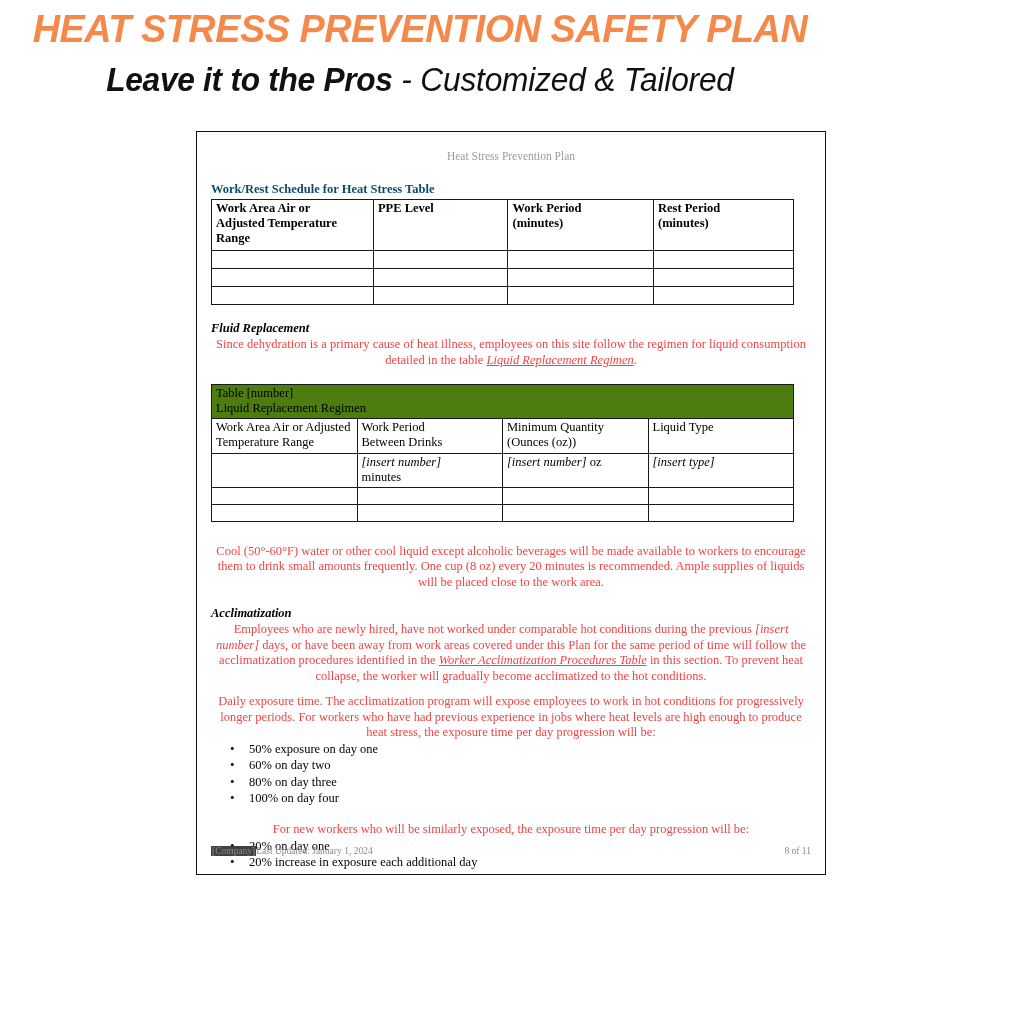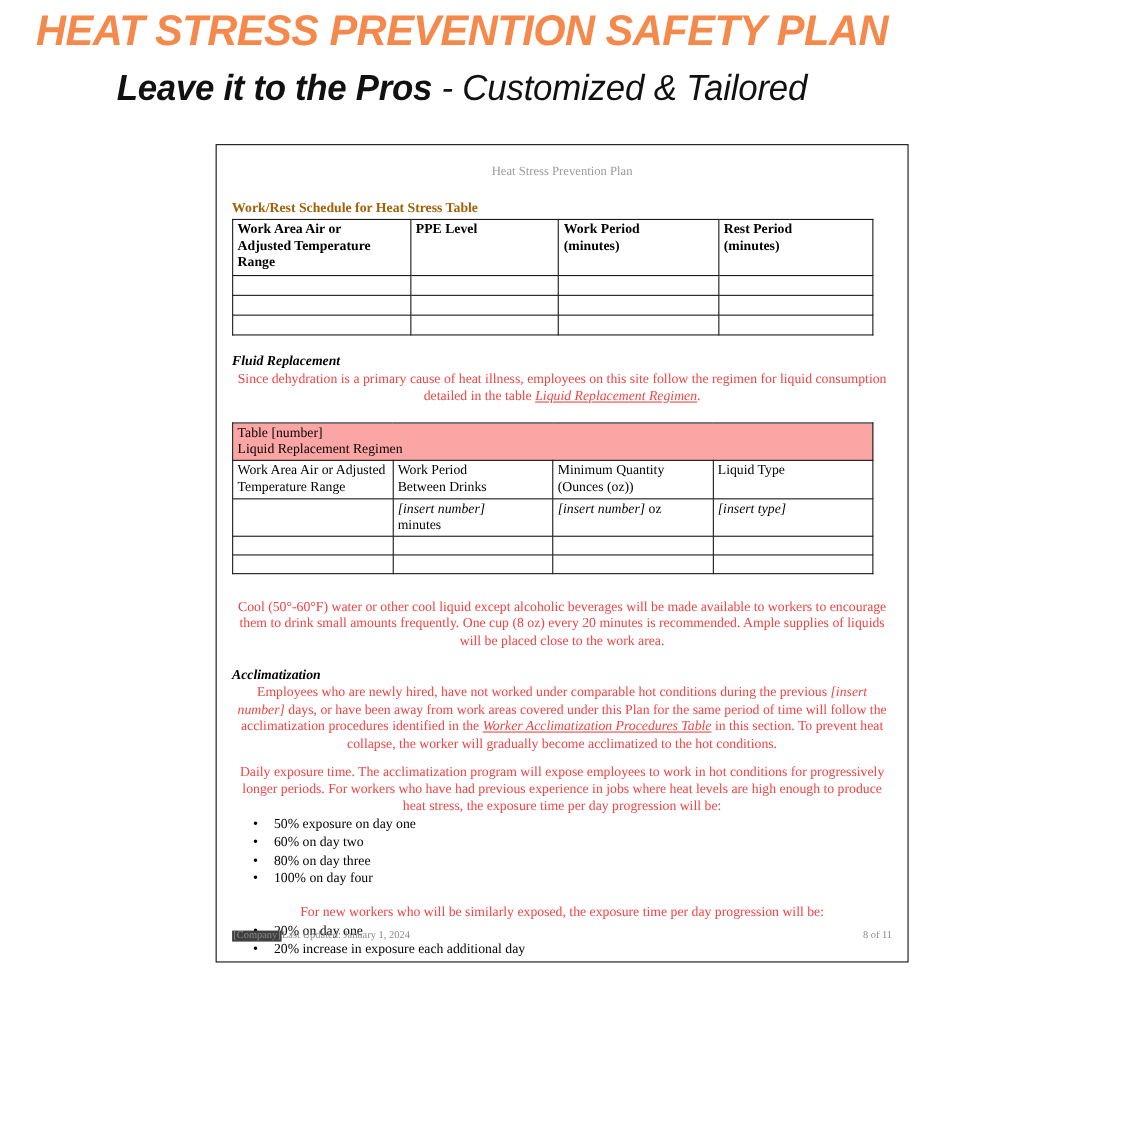--- a/index.html
+++ b/index.html
@@ -70,21 +70,21 @@
     text-align: center;
     color: #9b9b9b;
     font-size: 11.5px;
     margin-top: 6px;
     margin-bottom: 20px;
   }
 
   .sect-title {
     font-weight: bold;
     font-size: 12.5px;
-    color: #a16207;
+    color: #0c4a6e;
     margin: 0 0 2px 0;
   }
   .sect-title-i {
     font-weight: bold;
     font-style: italic;
     font-size: 12.5px;
     color: #000;
     margin: 0 0 1px 0;
   }
 
@@ -120,21 +120,21 @@
     line-height: 1.21;
     color: #000;
   }
   .tbl1 td.head {
     font-weight: bold;
     height: 47px;
   }
   .tbl1 td.empty { height: 14px; }
 
   .tbl2 td.caption {
-    background: #fca5a5;
+    background: #4d7c0f;
     height: 30px;
   }
   .tbl2 td.head { height: 28px; }
   .tbl2 td.filled { height: 29px; }
   .tbl2 td.empty { height: 13px; }
 
   
   ul.bullets {
     margin: 0;
     padding: 0 0 0 38px;

